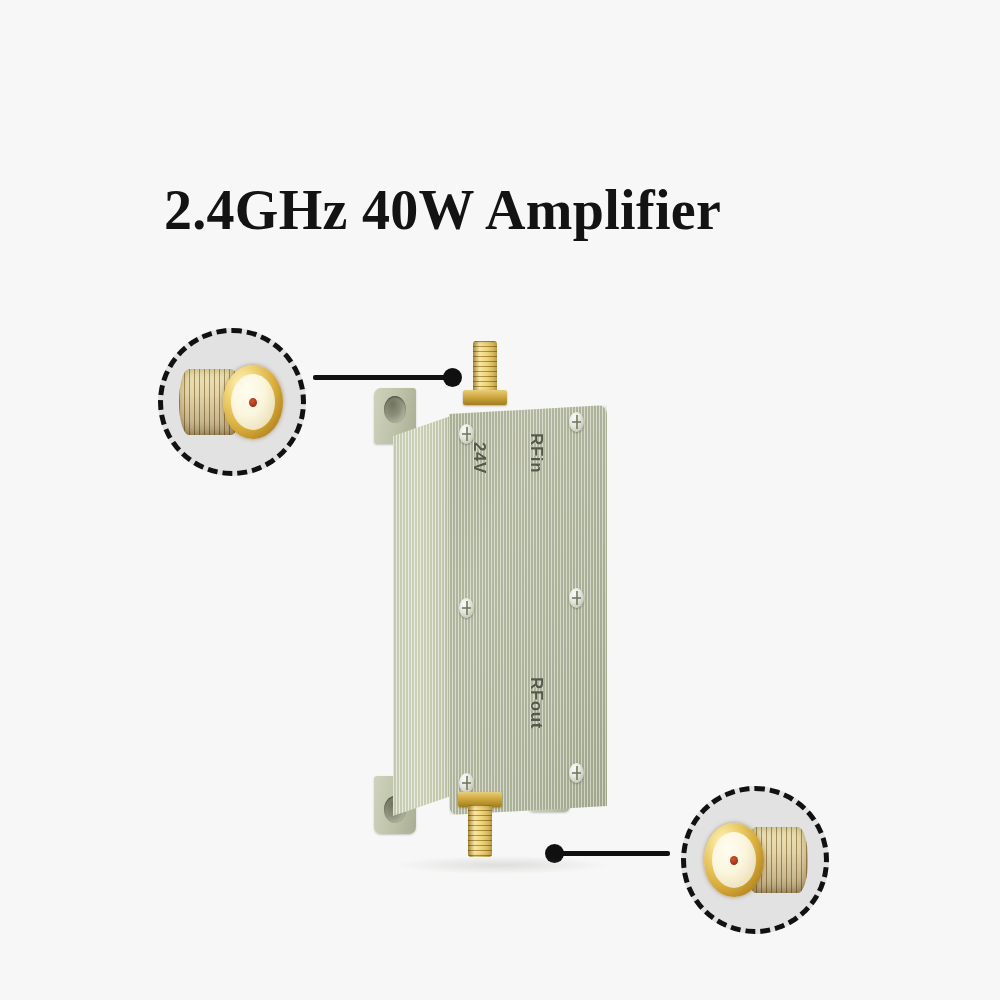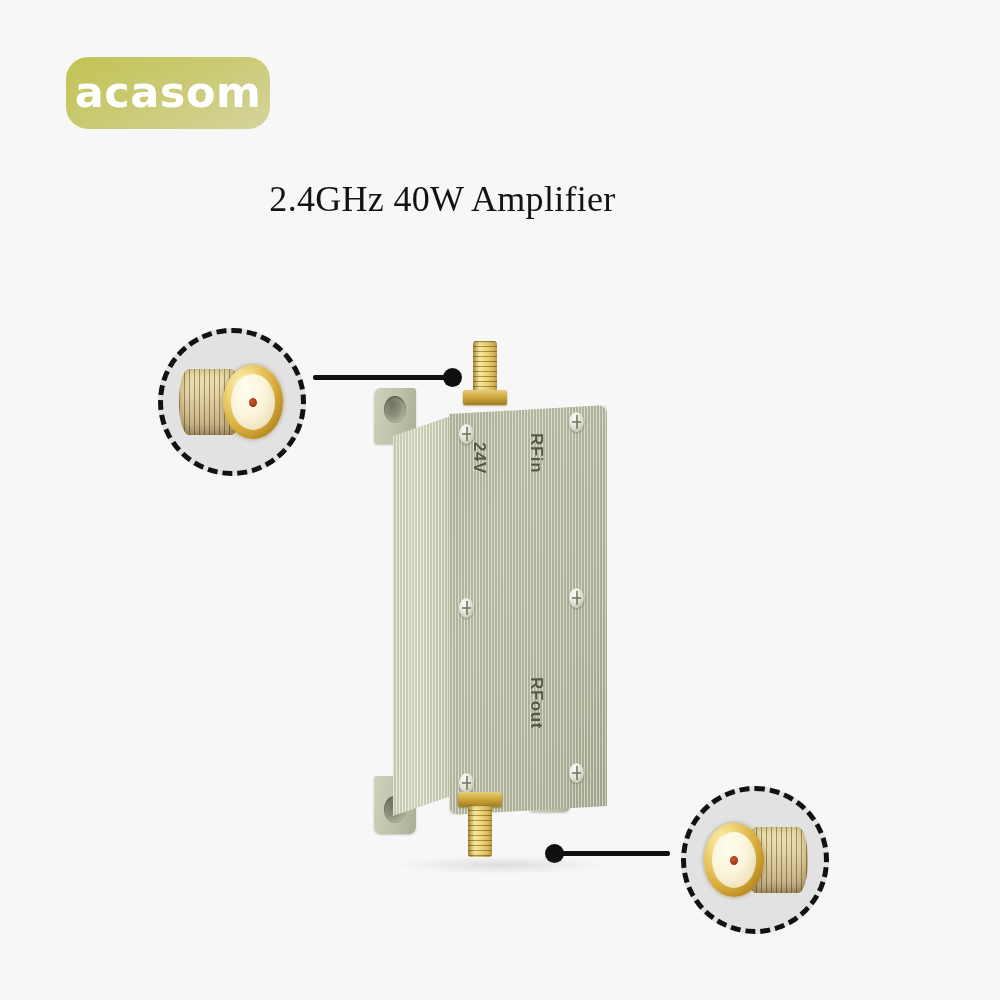--- a/index.html
+++ b/index.html
@@ -41,22 +41,22 @@
   }
 
   
   #page-title {
     position: absolute;
     left: 0;
     top: 178px;
     width: 885px;
     text-align: center;
     font-family: "Liberation Serif", "DejaVu Serif", serif;
-    font-size: 36px;
-    font-weight: 400;
+    font-size: 56px;
+    font-weight: 700;
     color: #131313;
     letter-spacing: 0.3px;
     white-space: nowrap;
   }
 
   
   .callout-circle {
     position: absolute;
     border-radius: 50%;
     background: #e2e2e2;
@@ -293,23 +293,20 @@
     height: 18px;
     border-radius: 50%;
     background: radial-gradient(ellipse, rgba(90,94,74,0.16) 0%, rgba(90,94,74,0) 72%);
   }
 </style>
 </head>
 <body>
 
 <div id="page">
 
-  <div id="brand-logo">
-    <span id="brand-logo-text">acasom</span>
-  </div>
 
   <div id="page-title">2.4GHz 40W Amplifier</div>
 
   <div id="leader-line-top" class="leader-line"></div>
   <div id="leader-dot-top" class="leader-dot"></div>
 
   <div id="leader-line-bottom" class="leader-line"></div>
   <div id="leader-dot-bottom" class="leader-dot"></div>
 
   <div id="callout-top" class="callout-circle">

